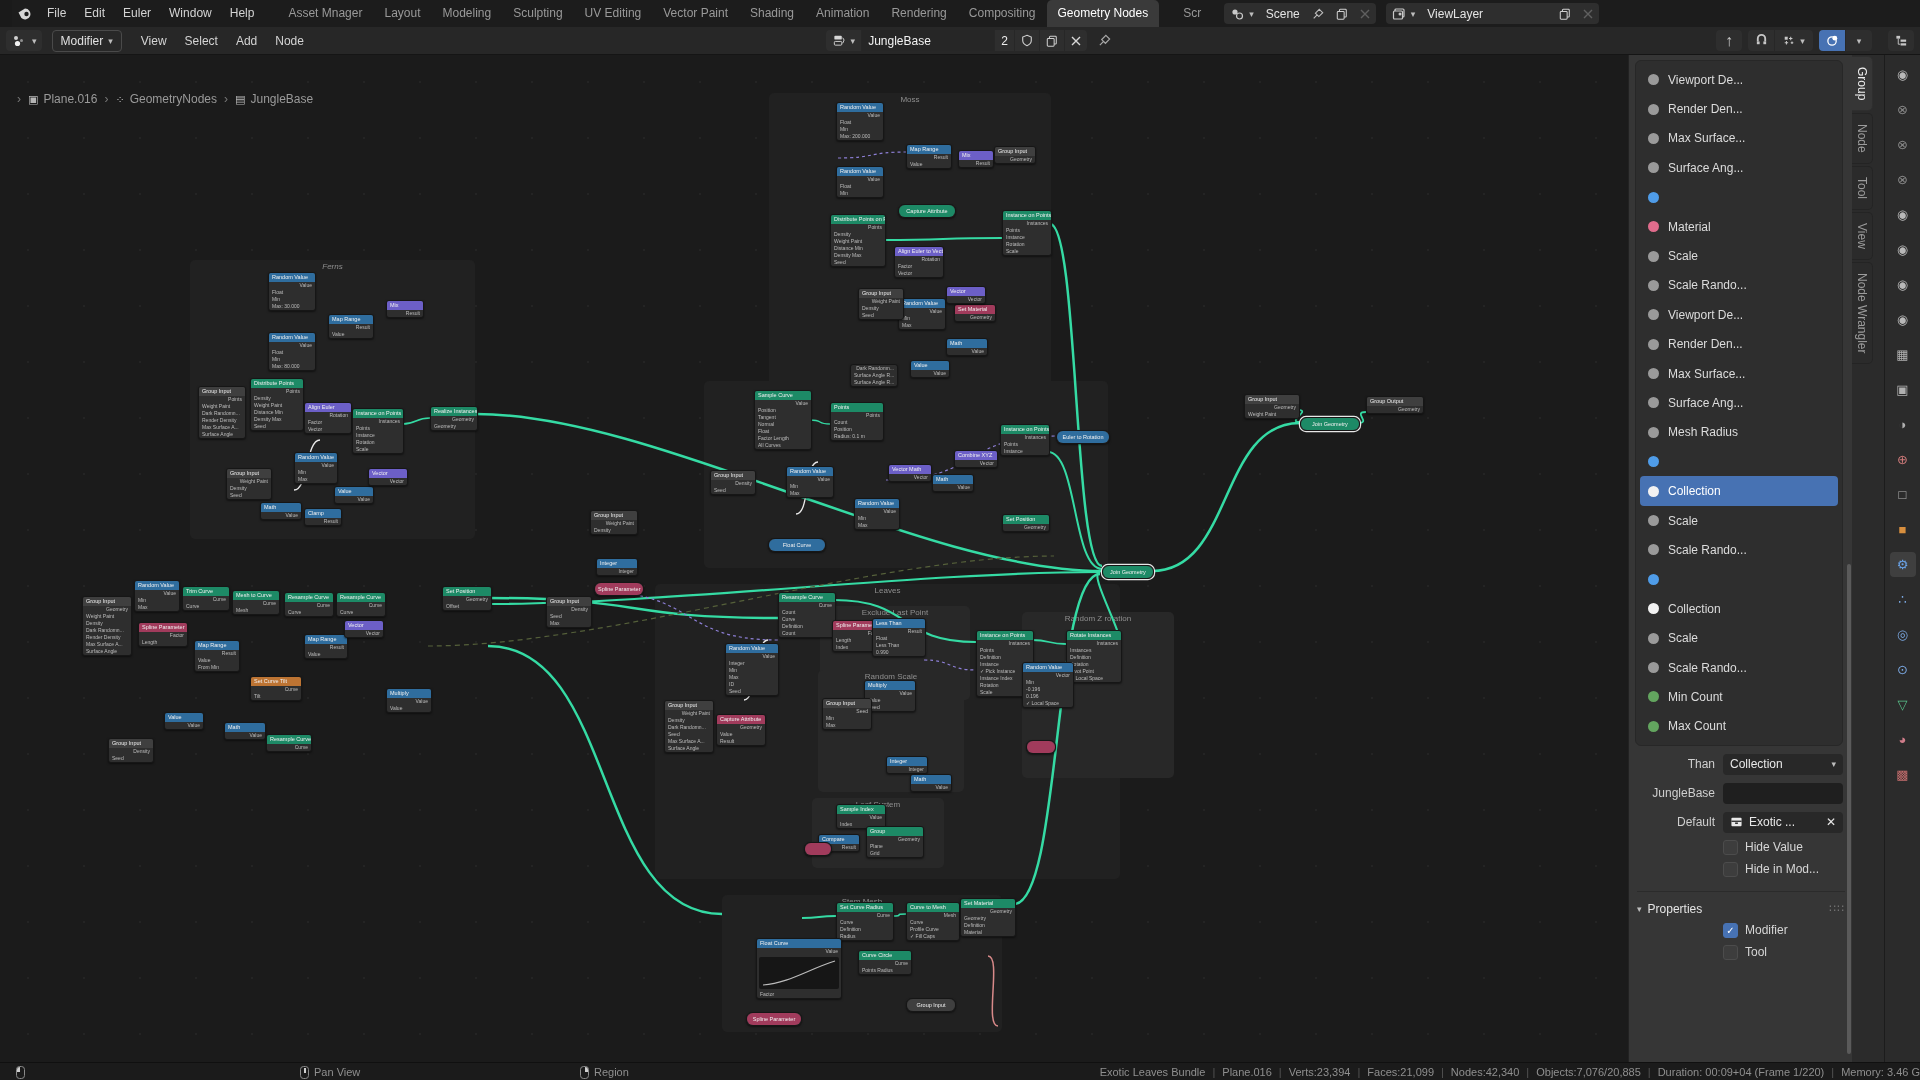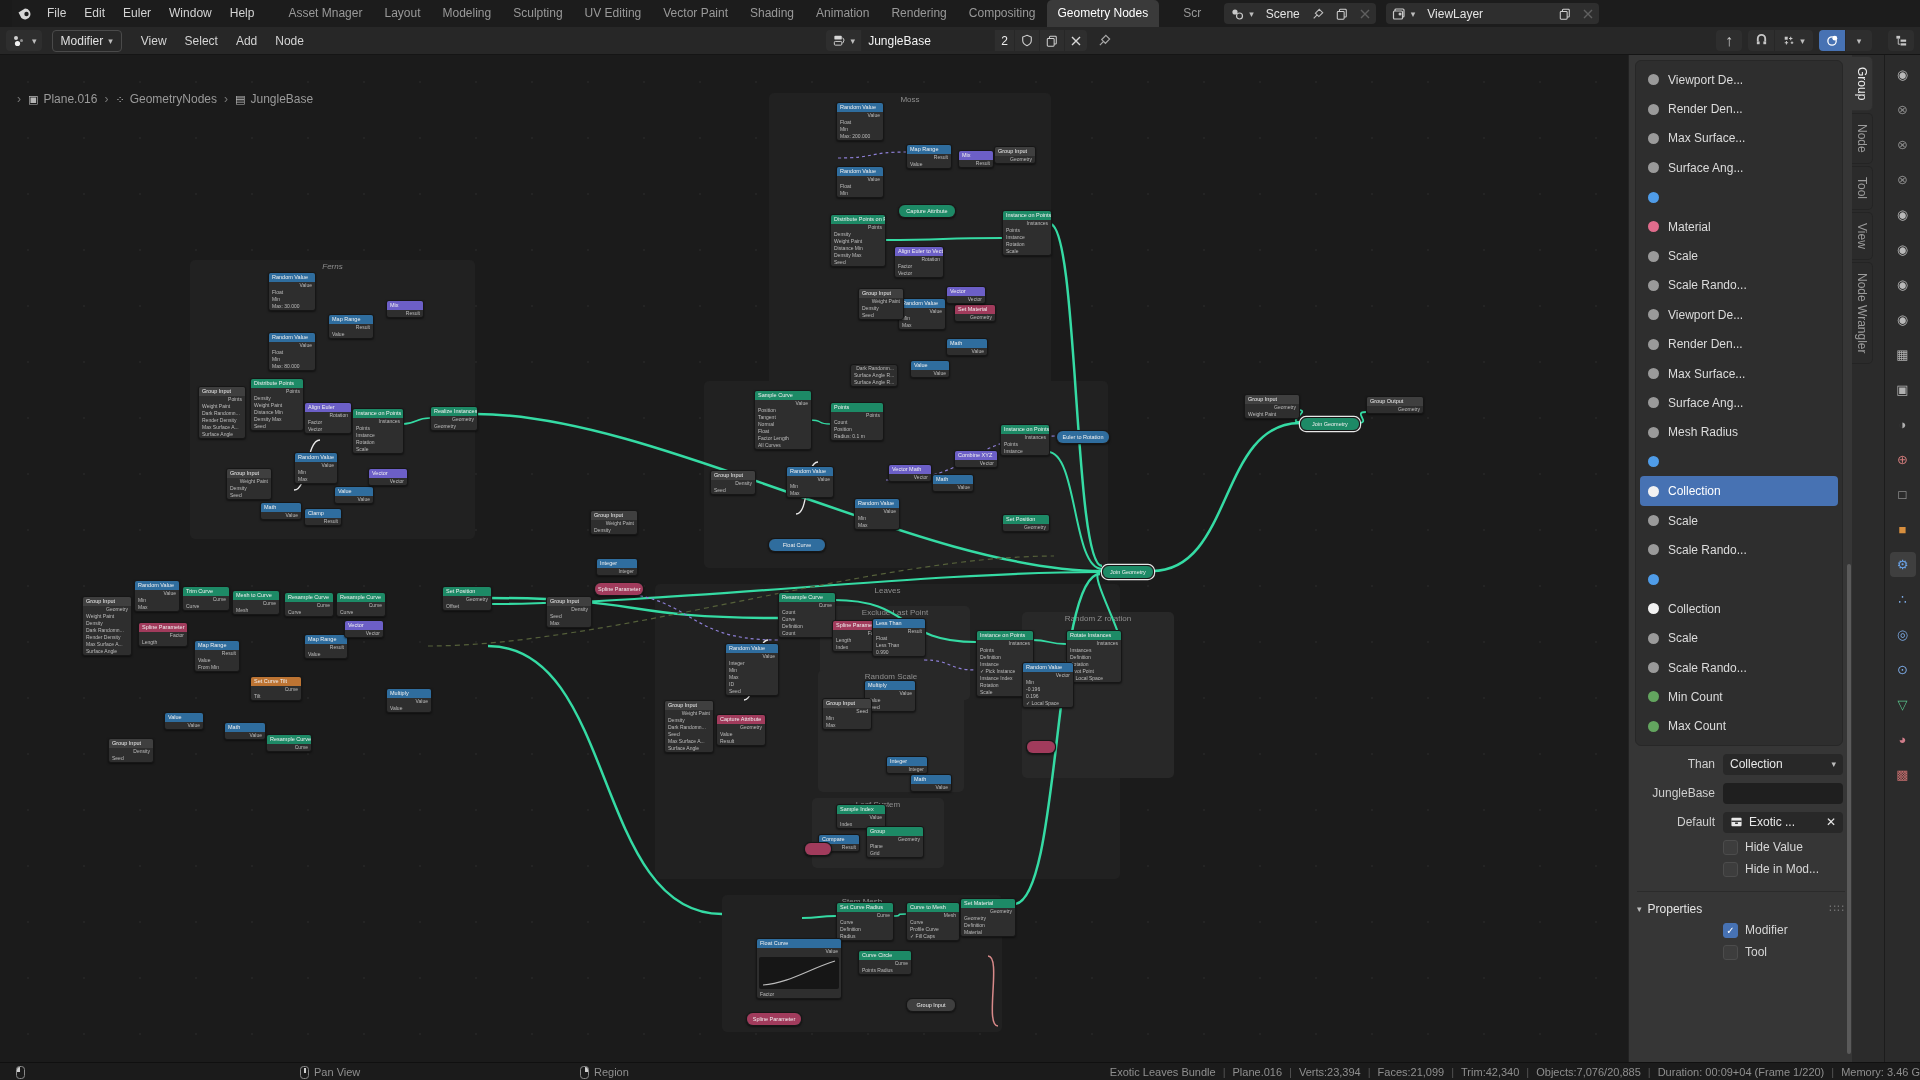--- a/index.html
+++ b/index.html
@@ -1051,21 +1051,21 @@
       </div>
     <div id="sstats">
         <span>Exotic Leaves Bundle</span>
         <span class="sep">|</span>
         <span>Plane.016</span>
         <span class="sep">|</span>
         <span>Verts:23,394</span>
         <span class="sep">|</span>
         <span>Faces:21,099</span>
         <span class="sep">|</span>
-        <span>Trim:42,340</span>
+        <span>Nodes:42,340</span>
         <span class="sep">|</span>
         <span>Objects:7,076/20,885</span>
         <span class="sep">|</span>
         <span>Duration: 00:09+04 (Frame 1/220)</span>
         <span class="sep">|</span>
         <span>Memory: 3.46 G</span>
       </div>
   </div>
 
 </div>

